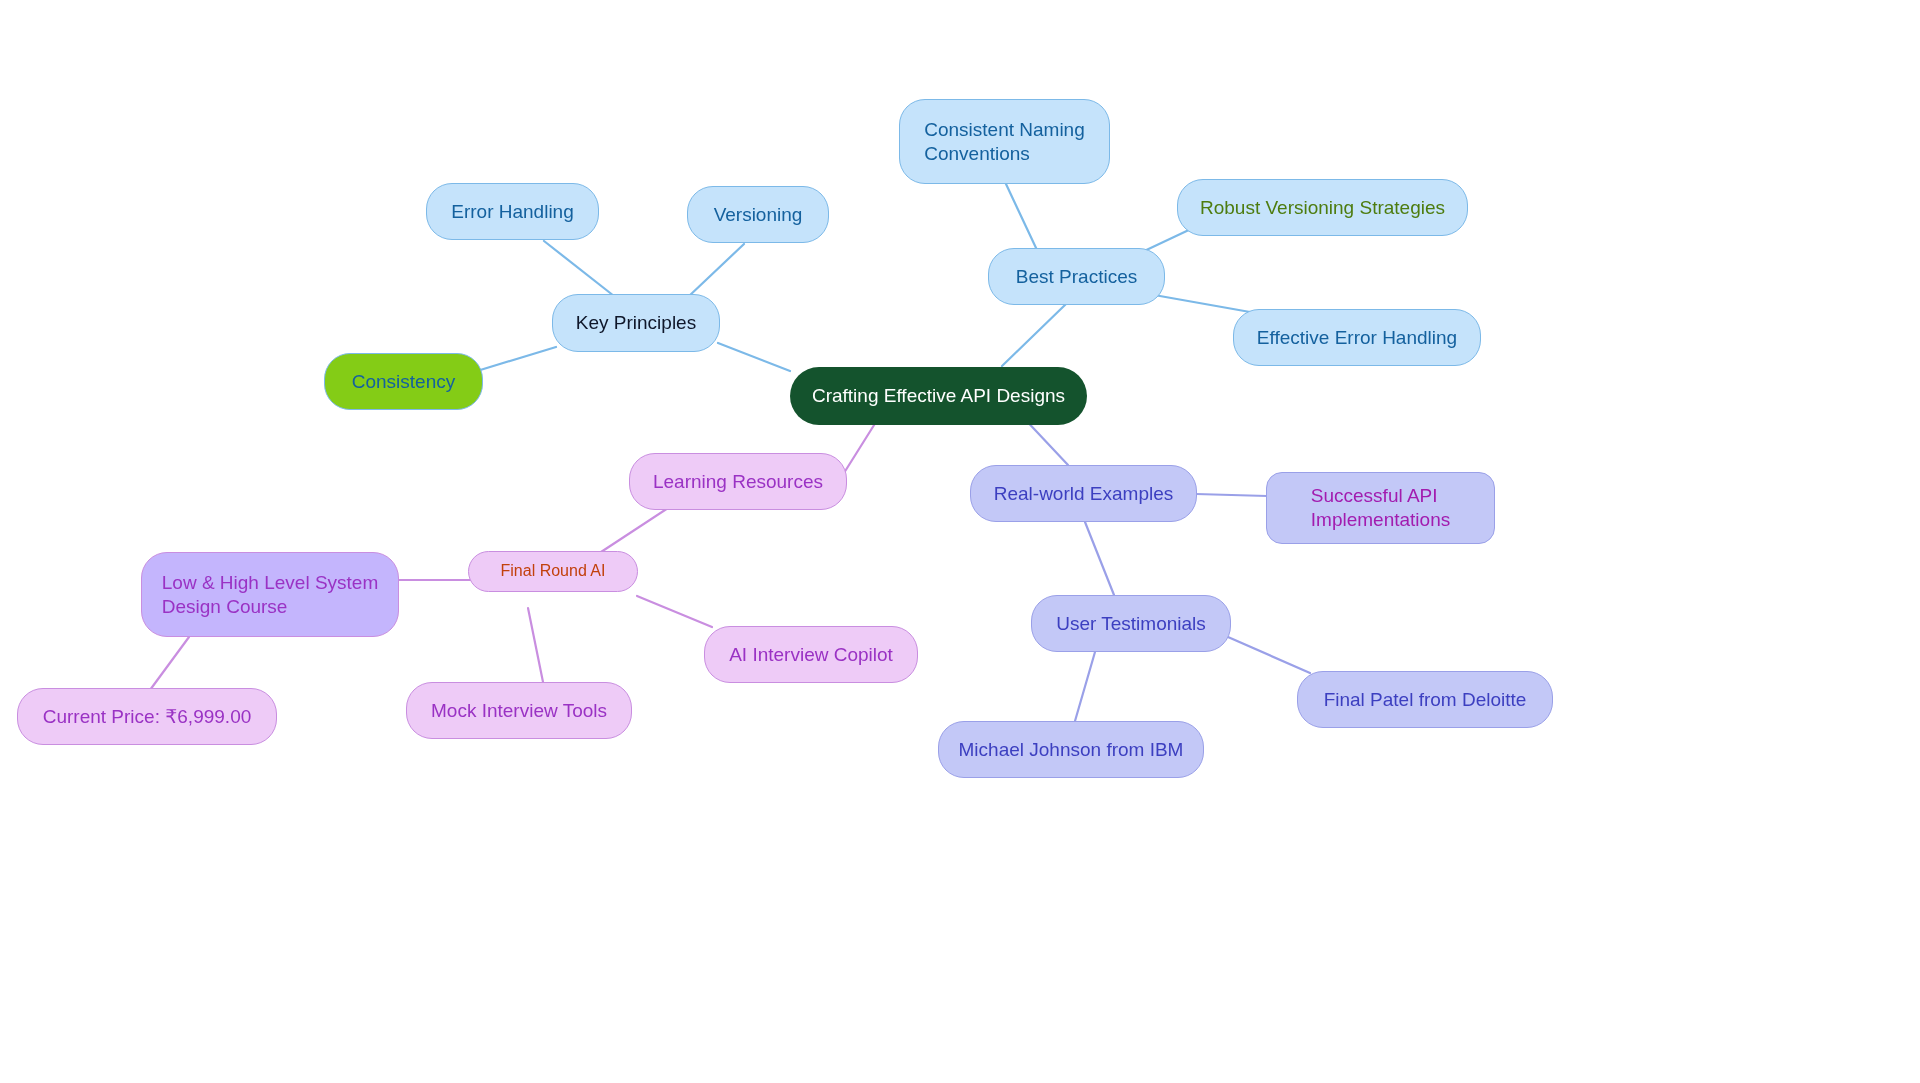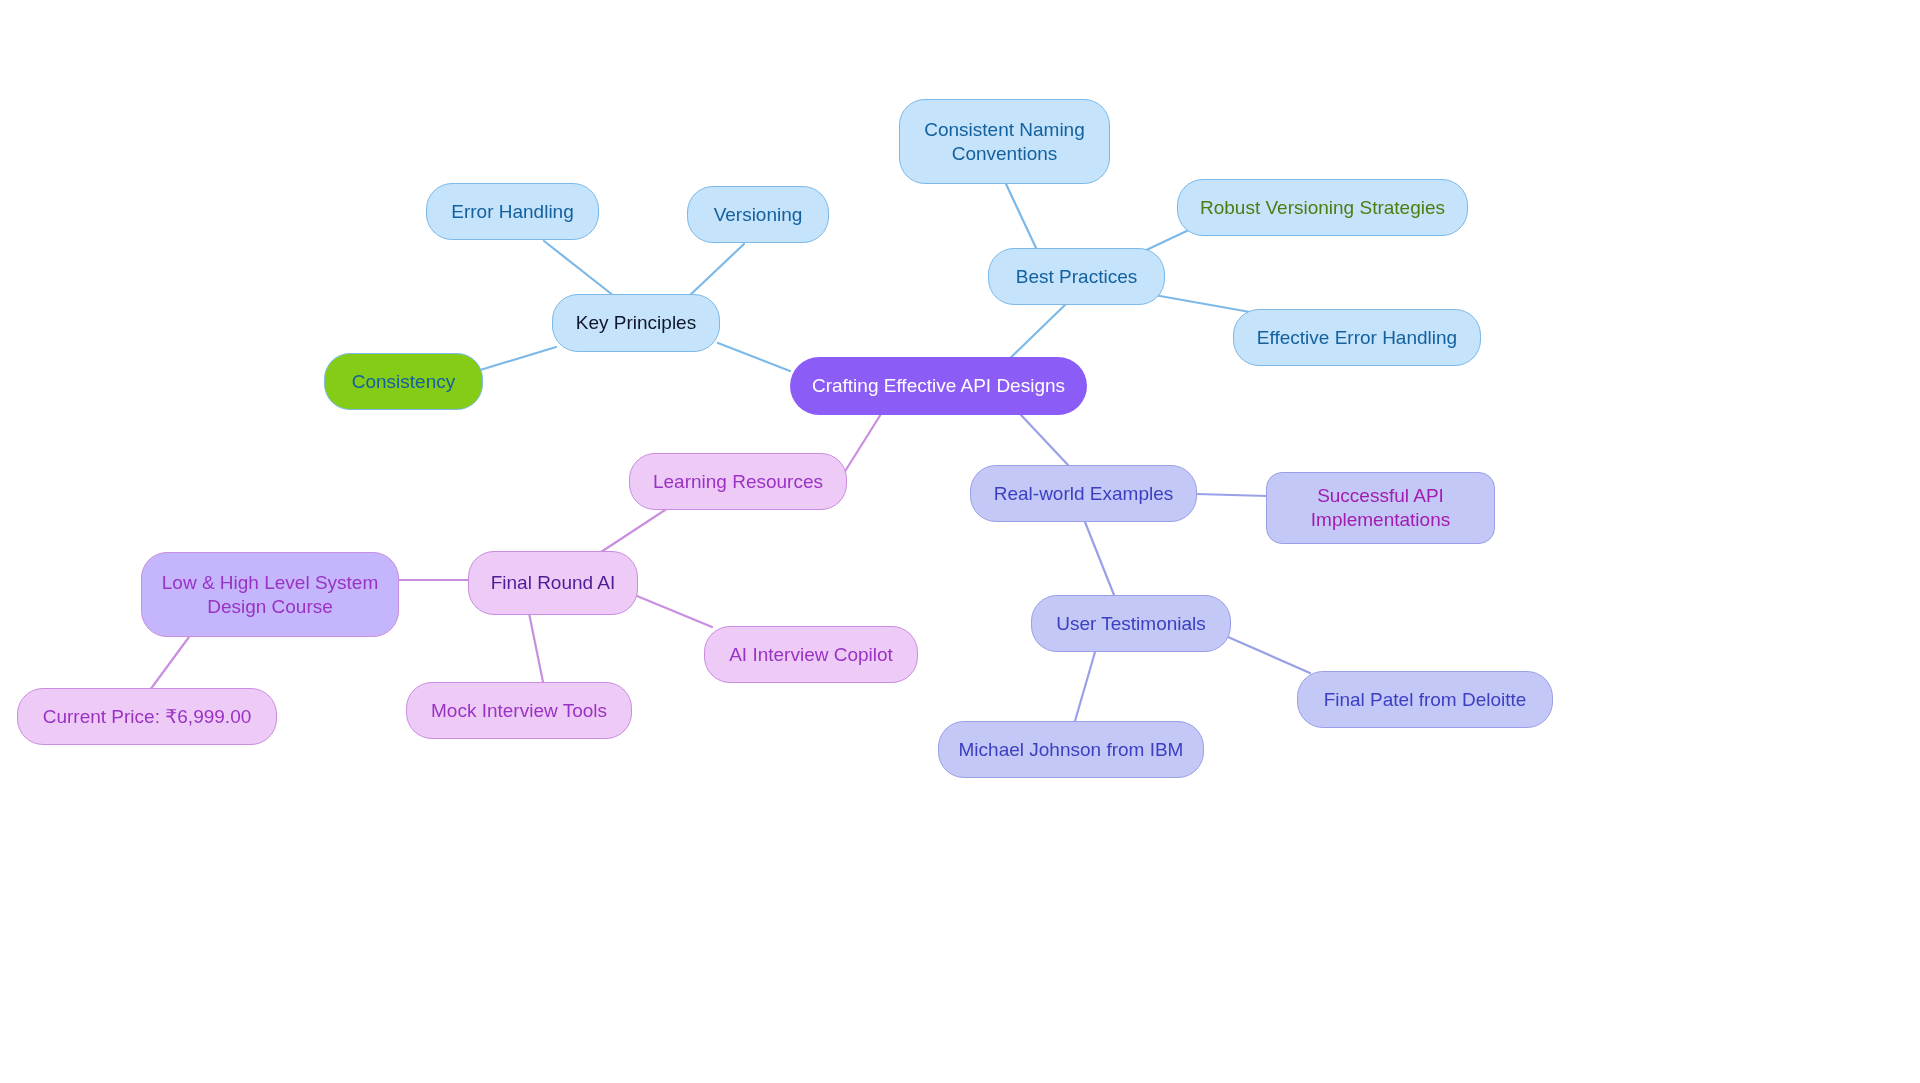--- a/index.html
+++ b/index.html
@@ -25,21 +25,20 @@
     width: 1920px;
     height: 1083px;
     pointer-events: none;
   }
   .node {
     position: absolute;
     box-sizing: border-box;
     display: flex;
     align-items: center;
     justify-content: center;
-    text-align: center;
     border-radius: 26px;
     border-style: solid;
     border-width: 1.5px;
     line-height: 1.26;
     white-space: pre-line;
     padding: 4px 12px;
   }
   .node.root {
     border-radius: 34px;
     border-width: 0px;
@@ -64,32 +63,32 @@
       <line x1="189" y1="637" x2="150" y2="690" stroke="#c98ee0" stroke-width="2.2" stroke-linecap="round"></line>
       <line x1="528" y1="608" x2="543" y2="682" stroke="#c98ee0" stroke-width="2.2" stroke-linecap="round"></line>
       <line x1="637" y1="596" x2="712" y2="627" stroke="#c98ee0" stroke-width="2.2" stroke-linecap="round"></line>
       <line x1="1021" y1="415" x2="1068" y2="465" stroke="#9aa0e8" stroke-width="2.2" stroke-linecap="round"></line>
       <line x1="1196" y1="494" x2="1267" y2="496" stroke="#9aa0e8" stroke-width="2.2" stroke-linecap="round"></line>
       <line x1="1085" y1="522" x2="1114" y2="595" stroke="#9aa0e8" stroke-width="2.2" stroke-linecap="round"></line>
       <line x1="1095" y1="652" x2="1075" y2="721" stroke="#9aa0e8" stroke-width="2.2" stroke-linecap="round"></line>
       <line x1="1228" y1="637" x2="1310" y2="673" stroke="#9aa0e8" stroke-width="2.2" stroke-linecap="round"></line>
     </svg>
   <div id="nodes">
-      <div class="node root" style="left: 790px; top: 357px; width: 297px; height: 58px; background: #8b5cf6; border-color: rgb(16, 23, 32); color: rgb(255, 255, 255); font-size: 19px;">Crafting Effective API Designs</div>
+      <div class="node root" style="left: 790px; top: 367px; width: 297px; height: 58px; background: #14532d; border-color: rgb(16, 23, 32); color: rgb(255, 255, 255); font-size: 19px;">Crafting Effective API Designs</div>
       <div class="node" style="left: 552px; top: 294px; width: 168px; height: 58px; background: rgb(197, 227, 251); border-color: rgb(124, 185, 232); color: #0f172a; font-size: 19px;">Key Principles</div>
       <div class="node" style="left: 426px; top: 183px; width: 173px; height: 57px; background: rgb(197, 227, 251); border-color: rgb(124, 185, 232); color: rgb(20, 97, 158); font-size: 19px;">Error Handling</div>
       <div class="node" style="left: 687px; top: 186px; width: 142px; height: 57px; background: rgb(197, 227, 251); border-color: rgb(124, 185, 232); color: rgb(20, 97, 158); font-size: 19px;">Versioning</div>
       <div class="node" style="left: 324px; top: 353px; width: 159px; height: 57px; background: #84cc16; border-color: rgb(124, 185, 232); color: rgb(20, 97, 158); font-size: 19px;">Consistency</div>
       <div class="node" style="left: 988px; top: 248px; width: 177px; height: 57px; background: rgb(197, 227, 251); border-color: rgb(124, 185, 232); color: rgb(20, 97, 158); font-size: 19px;">Best Practices</div>
       <div class="node" style="left: 899px; top: 99px; width: 211px; height: 85px; background: rgb(197, 227, 251); border-color: rgb(124, 185, 232); color: rgb(20, 97, 158); font-size: 19px;">Consistent Naming
 Conventions</div>
       <div class="node" style="left: 1177px; top: 155px; width: 291px; height: 57px; background: rgb(197, 227, 251); border-color: rgb(124, 185, 232); color: #4d7c0f; font-size: 19px; margin-top: 24px;">Robust Versioning Strategies</div>
       <div class="node" style="left: 1233px; top: 309px; width: 248px; height: 57px; background: rgb(197, 227, 251); border-color: rgb(124, 185, 232); color: rgb(20, 97, 158); font-size: 19px;">Effective Error Handling</div>
       <div class="node" style="left: 629px; top: 453px; width: 218px; height: 57px; background: rgb(238, 203, 247); border-color: rgb(201, 142, 224); color: rgb(154, 50, 196); font-size: 19px;">Learning Resources</div>
-      <div class="node" style="left: 468px; top: 551px; width: 170px; height: 64px; background: rgb(238, 203, 247); border-color: rgb(201, 142, 224); color: #4c1d95; font-size: 19px;">Final Round AI</div>
+      <div class="node" style="left: 468px; top: 551px; width: 170px; height: 41px; background: rgb(238, 203, 247); border-color: rgb(201, 142, 224); color: #c2410c; font-size: 16px;">Final Round AI</div>
       <div class="node" style="left: 141px; top: 552px; width: 258px; height: 85px; background: #c4b5fd; border-color: rgb(201, 142, 224); color: rgb(154, 50, 196); font-size: 19px;">Low &amp; High Level System
 Design Course</div>
       <div class="node" style="left: 17px; top: 688px; width: 260px; height: 57px; background: rgb(238, 203, 247); border-color: rgb(201, 142, 224); color: rgb(154, 50, 196); font-size: 19px;">Current Price: ₹6,999.00</div>
       <div class="node" style="left: 406px; top: 682px; width: 226px; height: 57px; background: rgb(238, 203, 247); border-color: rgb(201, 142, 224); color: rgb(154, 50, 196); font-size: 19px;">Mock Interview Tools</div>
       <div class="node" style="left: 704px; top: 626px; width: 214px; height: 57px; background: rgb(238, 203, 247); border-color: rgb(201, 142, 224); color: rgb(154, 50, 196); font-size: 19px;">AI Interview Copilot</div>
       <div class="node" style="left: 970px; top: 465px; width: 227px; height: 57px; background: rgb(195, 200, 247); border-color: rgb(154, 160, 232); color: rgb(60, 63, 192); font-size: 19px;">Real-world Examples</div>
       <div class="node" style="left: 1266px; top: 472px; width: 229px; height: 72px; background: rgb(195, 200, 247); border-color: rgb(154, 160, 232); color: #a21caf; font-size: 19px; border-radius: 16px;">Successful API
 Implementations</div>
       <div class="node" style="left: 1031px; top: 595px; width: 200px; height: 57px; background: rgb(195, 200, 247); border-color: rgb(154, 160, 232); color: rgb(60, 63, 192); font-size: 19px;">User Testimonials</div>
       <div class="node" style="left: 938px; top: 721px; width: 266px; height: 57px; background: rgb(195, 200, 247); border-color: rgb(154, 160, 232); color: rgb(60, 63, 192); font-size: 19px;">Michael Johnson from IBM</div>

